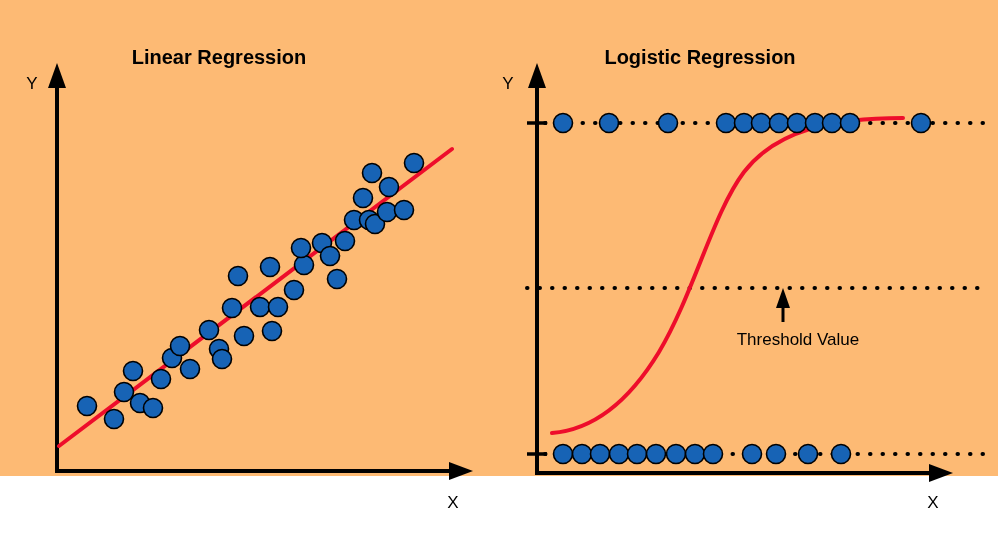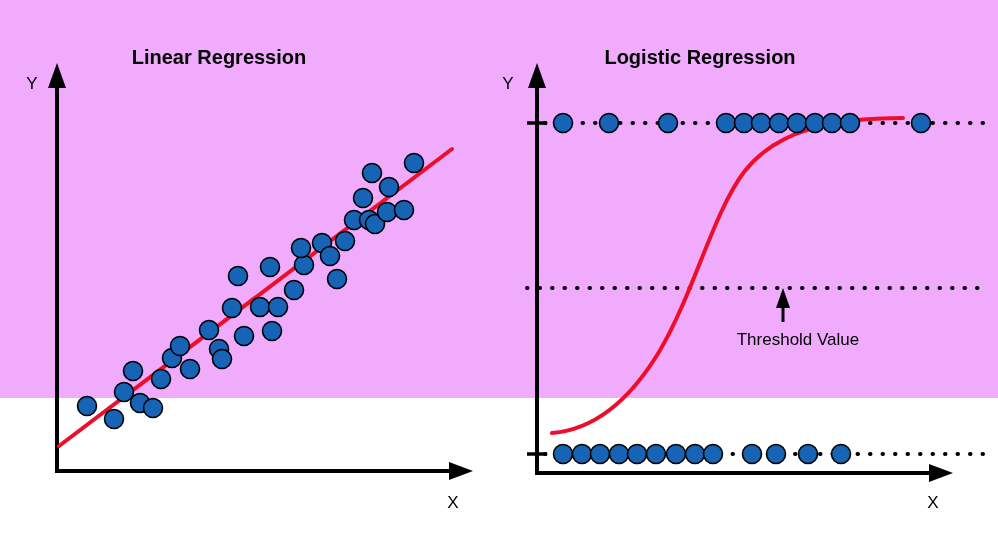--- a/index.html
+++ b/index.html
@@ -9,22 +9,22 @@
   }
   body {
     width: 998px;
     height: 539px;
     font-family: "Liberation Sans", sans-serif;
     overflow: hidden;
   }
   #figure {
     position: relative;
     width: 998px;
-    height: 398px;
-    background: #f0abfc;
+    height: 476px;
+    background: #fdba74;
   }
   svg.panel {
     position: absolute;
     top: 0;
     left: 0;
   }
   .title-text {
     font-family: "Liberation Sans", sans-serif;
     font-size: 20px;
     font-weight: bold;

